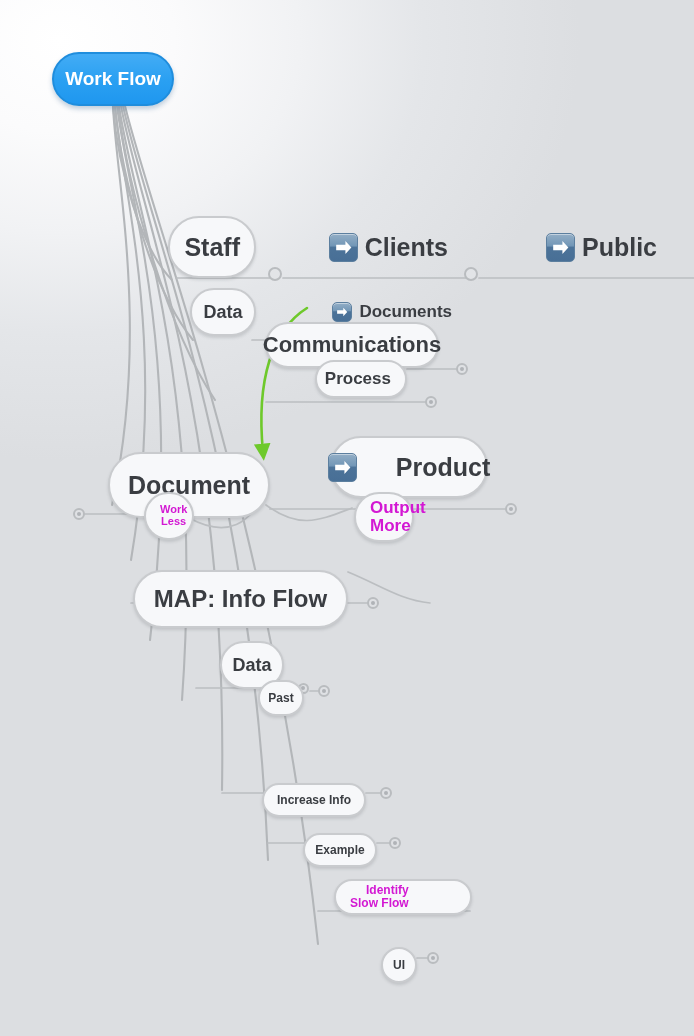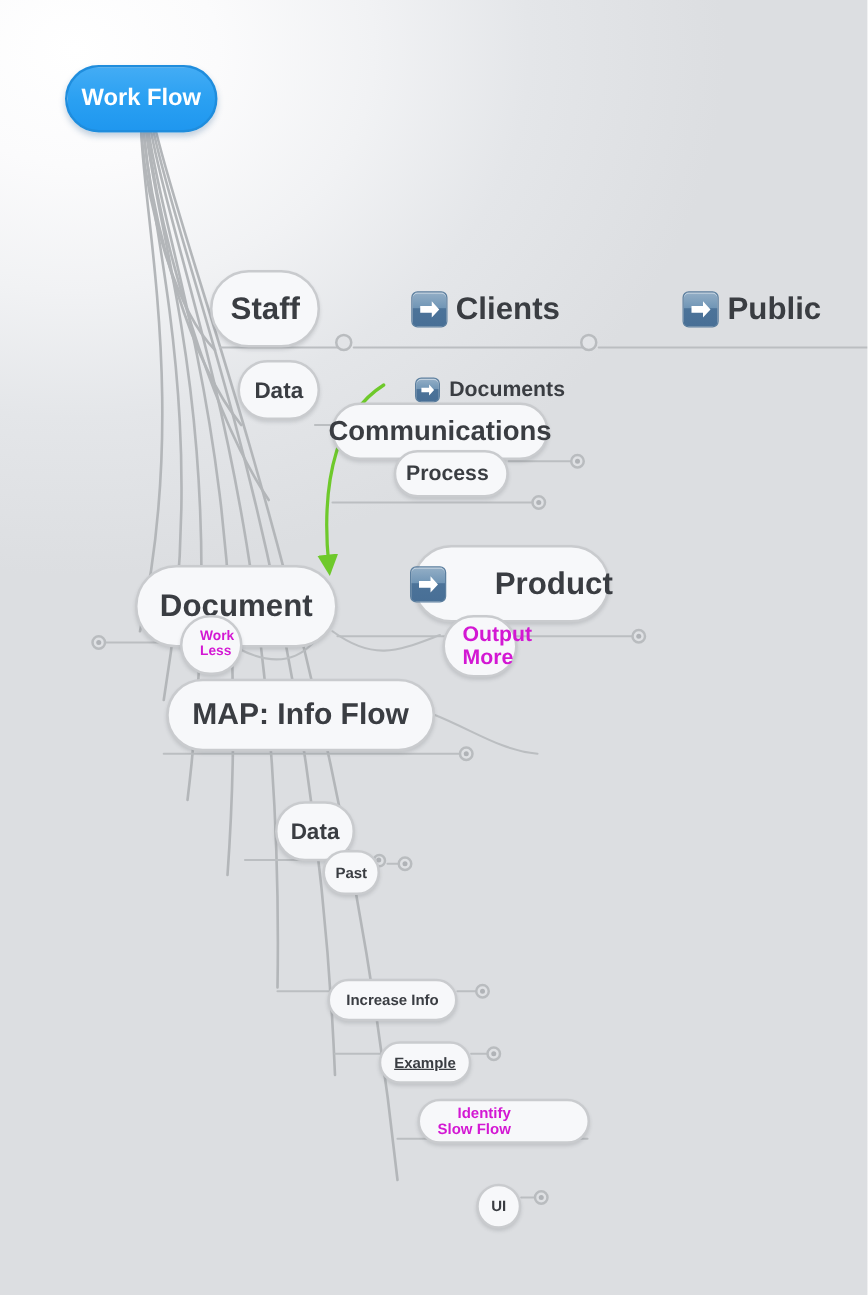--- a/index.html
+++ b/index.html
@@ -213,40 +213,40 @@
       </div>
       <div class="node" style="left: 330px; top: 436px; width: 158px; height: 62px; font-size: 25px; gap: 39px;">
         <span class="arrow-badge" style="width: 27px; height: 27px;">
           <svg width="27" height="27" viewBox="0 0 24 24">
             <path d="M5.5 9.6 h8.2 V6.2 L19 12 l-5.3 5.8 V14.4 H5.5 z" fill="#ffffff"></path>
           </svg>
         </span>
         <span class="lbl">Product</span>
       </div>
       <div class="node magenta two-line" style="left: 144px; top: 492px; width: 50px; height: 48px; font-size: 11px;">
-        <span class="lbl" style="white-space: pre-line; text-align: left;">Work
+        <span class="lbl" style="white-space: pre-line; text-align: center;">Work
 Less</span>
       </div>
       <div class="node magenta two-line" style="left: 354px; top: 492px; width: 60px; height: 50px; font-size: 17px;">
         <span class="lbl" style="white-space: pre-line; text-align: left;">Output
 More</span>
       </div>
-      <div class="node" style="left: 133px; top: 543px; width: 215px; height: 58px; font-size: 24px;">
+      <div class="node" style="left: 133px; top: 570px; width: 215px; height: 58px; font-size: 24px;">
         <span class="lbl">MAP: Info Flow</span>
       </div>
       <div class="node" style="left: 220px; top: 641px; width: 64px; height: 48px; font-size: 18px;">
         <span class="lbl">Data</span>
       </div>
       <div class="node" style="left: 258px; top: 680px; width: 46px; height: 36px; font-size: 12px;">
         <span class="lbl">Past</span>
       </div>
       <div class="node" style="left: 262px; top: 783px; width: 104px; height: 34px; font-size: 12px;">
         <span class="lbl">Increase Info</span>
       </div>
-      <div class="node" style="left: 303px; top: 833px; width: 74px; height: 34px; font-size: 12px; text-decoration: underline;">
+      <div class="node" style="left: 303px; top: 833px; width: 74px; height: 34px; font-size: 12px;">
         <span class="lbl">Example</span>
       </div>
       <div class="node magenta two-line" style="left: 334px; top: 879px; width: 138px; height: 36px; font-size: 12px;">
         <span class="lbl" style="white-space: pre-line; text-align: right;">Identify
 Slow Flow</span>
       </div>
       <div class="node" style="left: 381px; top: 947px; width: 36px; height: 36px; font-size: 12px;">
         <span class="lbl">UI</span>
       </div>
     </div>

